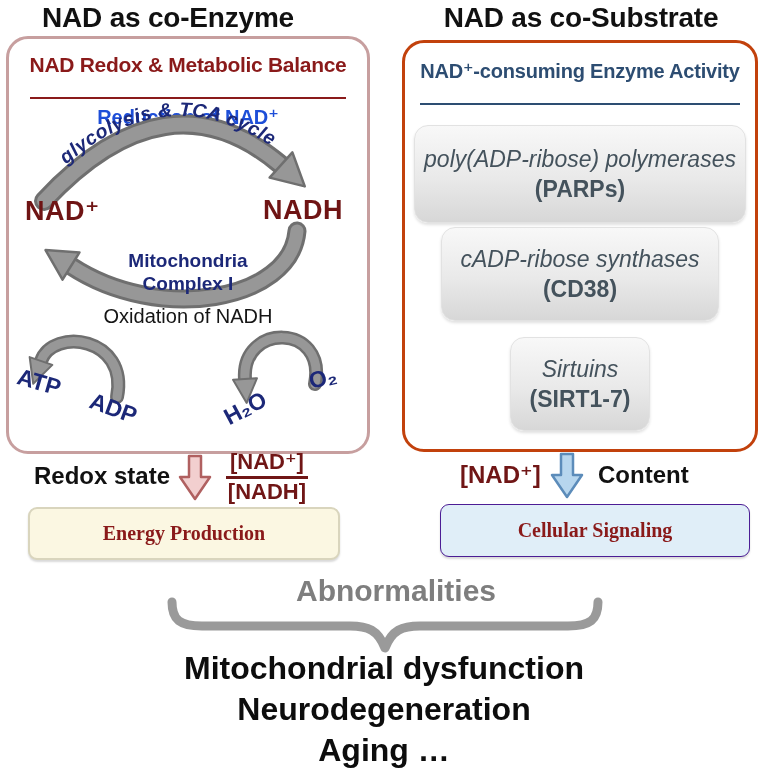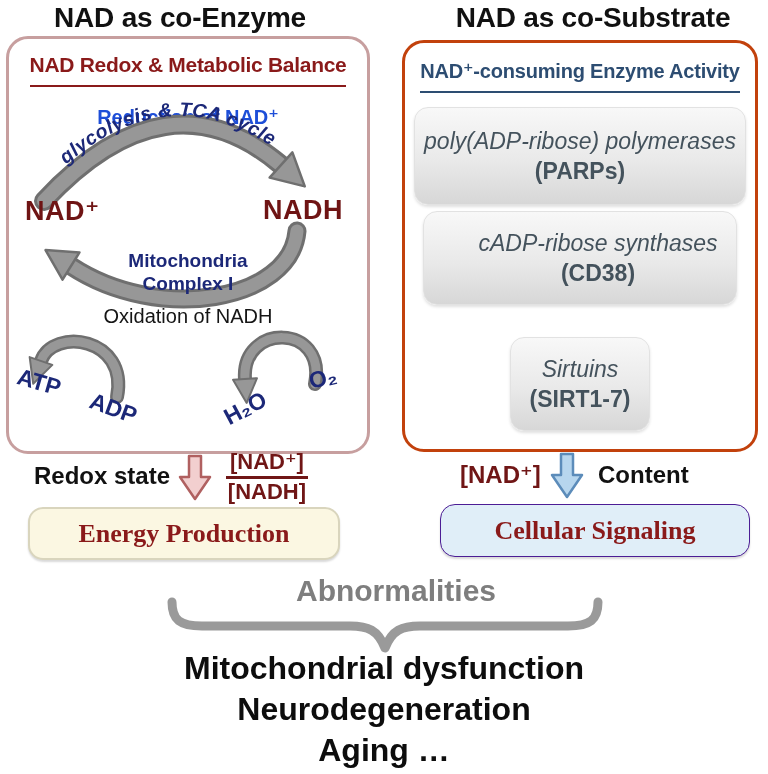--- a/index.html
+++ b/index.html
@@ -1,32 +1,32 @@
 <!DOCTYPE html>
 <html><head>
 <meta charset="utf-8">
 <style>
   html,body{margin:0;padding:0;background:#ffffff;}
   body{width:768px;height:774px;overflow:hidden;
        font-family:"Liberation Sans","DejaVu Sans",sans-serif;}
   .canvas{position:relative;width:768px;height:774px;background:#fff;}
 
   .title{position:absolute;top:2px;font-size:28px;font-weight:bold;color:#111;
-         text-align:center;letter-spacing:-0.2px;margin-left:12px;}
+         text-align:center;letter-spacing:-0.2px;}
   .title.left{left:0;width:336px;}
   .title.right{left:402px;width:358px;}
 
   
   .panel{position:absolute;background:#fff;border-radius:22px;box-sizing:border-box;}
   .left-panel{left:6px;top:36px;width:364px;height:418px;border:3px solid #c79f9f;}
   .right-panel{left:402px;top:40px;width:356px;height:412px;border:3px solid #c2410c;}
 
   .lp-heading{position:absolute;top:14px;left:0;width:100%;text-align:center;
       font-size:21px;font-weight:bold;color:#8a1a1a;letter-spacing:-0.3px;}
-  .lp-heading span, .rp-heading span{display:inline-block;border-bottom:2.5px solid currentColor;padding-bottom:8px;}
+  .lp-heading span, .rp-heading span{display:inline-block;border-bottom:2.5px solid currentColor;padding-bottom:20px;}
   .lp-sub{position:absolute;top:54px;left:0;width:100%;text-align:center;
       font-size:20px;font-weight:bold;color:#1d4ed8;margin-top:12px;}
 
   .cycle-svg{position:absolute;left:0;top:0;width:358px;height:412px;pointer-events:none;}
 
   .nad-label{position:absolute;font-size:27px;font-weight:bold;color:#6f1414;letter-spacing:0.5px;}
   .nad-plus{left:16px;top:156px;}
   .nadh{left:254px;top:156px;}
 
   .mito{position:absolute;top:210px;left:0;width:100%;text-align:center;
@@ -42,43 +42,43 @@
 
   .rp-heading{position:absolute;top:16px;left:0;width:100%;text-align:center;
       font-size:20px;font-weight:bold;color:#2d4d72;letter-spacing:-0.2px;}
 
   .gbox{position:absolute;left:50%;transform:translateX(-50%);
       background:linear-gradient(#f8f8f8,#e9e9e9 55%,#d7d7d7);
       border:1px solid #e2e2e2;border-radius:14px;
       box-shadow:0 2px 3px rgba(0,0,0,0.12);
       display:flex;flex-direction:column;justify-content:center;align-items:center;
       text-align:center;color:#44525c;}
-  .gbox1{top:64px;width:330px;height:96px;align-items:center;}
-  .gbox2{top:168px;width:276px;height:92px;padding-left:36px;}
+  .gbox1{top:82px;width:330px;height:96px;align-items:center;}
+  .gbox2{top:184px;width:276px;height:92px;}
   .gbox3{top:294px;width:138px;height:92px;}
   .gname{font-size:23px;font-style:italic;line-height:30px;}
   .gabbr{font-size:23px;font-weight:bold;line-height:30px;}
 
   
   .blk{position:absolute;font-weight:bold;color:#111;}
   .redox-state{left:34px;top:462px;font-size:24px;}
   .nad-content{left:460px;top:461px;font-size:24px;color:#701616;}
   .content-word{left:598px;top:461px;font-size:24px;}
 
   .down-arrow{position:absolute;width:34px;height:50px;}
   .pink-arrow{left:178px;top:453px;}
   .blue-arrow{left:550px;top:451px;}
 
   .fraction{position:absolute;left:226px;top:449px;text-align:center;
       font-size:22px;font-weight:bold;color:#701616;line-height:26px;}
   .fraction .num{border-bottom:3px solid #701616;padding:0 4px 1px 4px;}
   .fraction div{display:block;}
 
-  .result-box{position:absolute;border-radius:15px;display:flex;align-items:center;justify-content:center;
-      font-family:"Liberation Serif","DejaVu Serif",serif;font-weight:bold;font-size:26px;color:#8a1a1a;
+  .result-box{position:absolute;border-radius:9px;display:flex;align-items:center;justify-content:center;
+      font-family:"Liberation Serif","DejaVu Serif",serif;font-weight:bold;font-size:20px;color:#8a1a1a;
       box-shadow:0 2px 2px rgba(0,0,0,0.15);}
   .energy-box{left:28px;top:507px;width:308px;height:49px;background:#fbf7e2;border:2px solid #d9d5bd;}
   .cellular-box{left:440px;top:504px;width:308px;height:51px;background:#e0eef8;border:1px solid #4c1d95;}
 
   
   .abnormal{position:absolute;top:574px;left:0;width:768px;text-align:center;
       font-size:30px;font-weight:bold;color:#7e7e7e;padding-left:12px;}
   .brace-svg{position:absolute;left:150px;top:596px;width:470px;height:62px;}
   .outcomes{position:absolute;top:648px;left:0;width:768px;text-align:center;
       font-size:32px;font-weight:bold;color:#0d0d0d;line-height:41px;}

